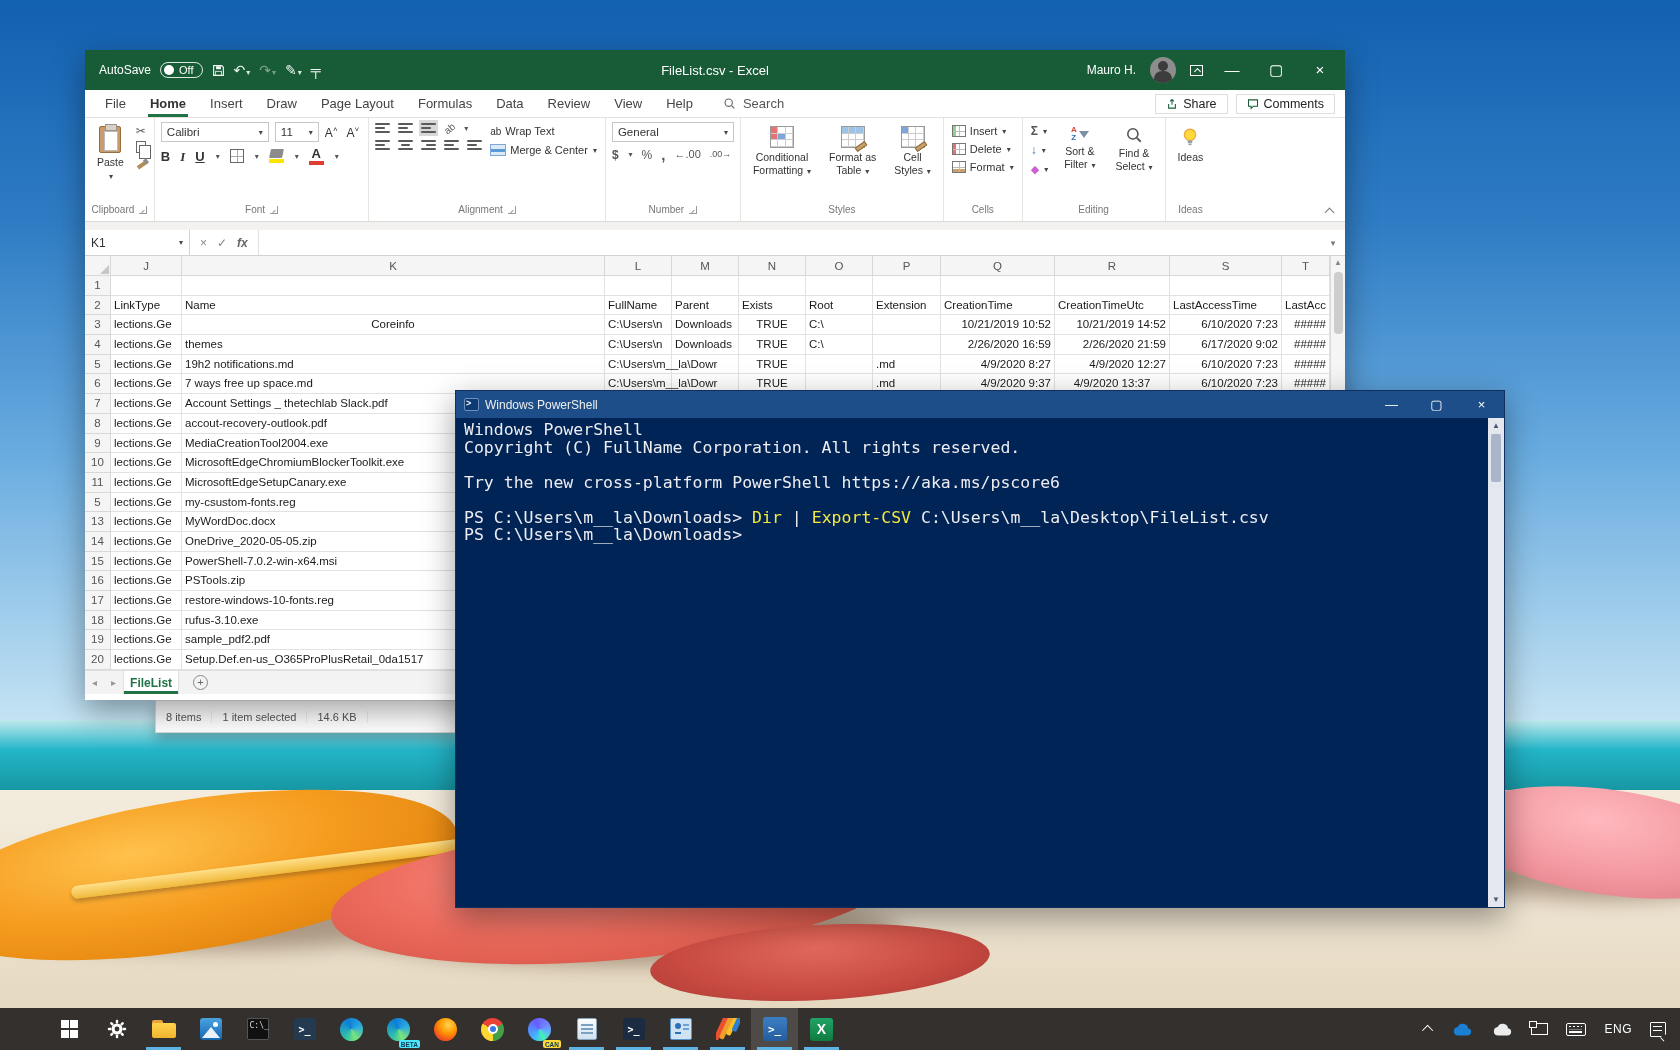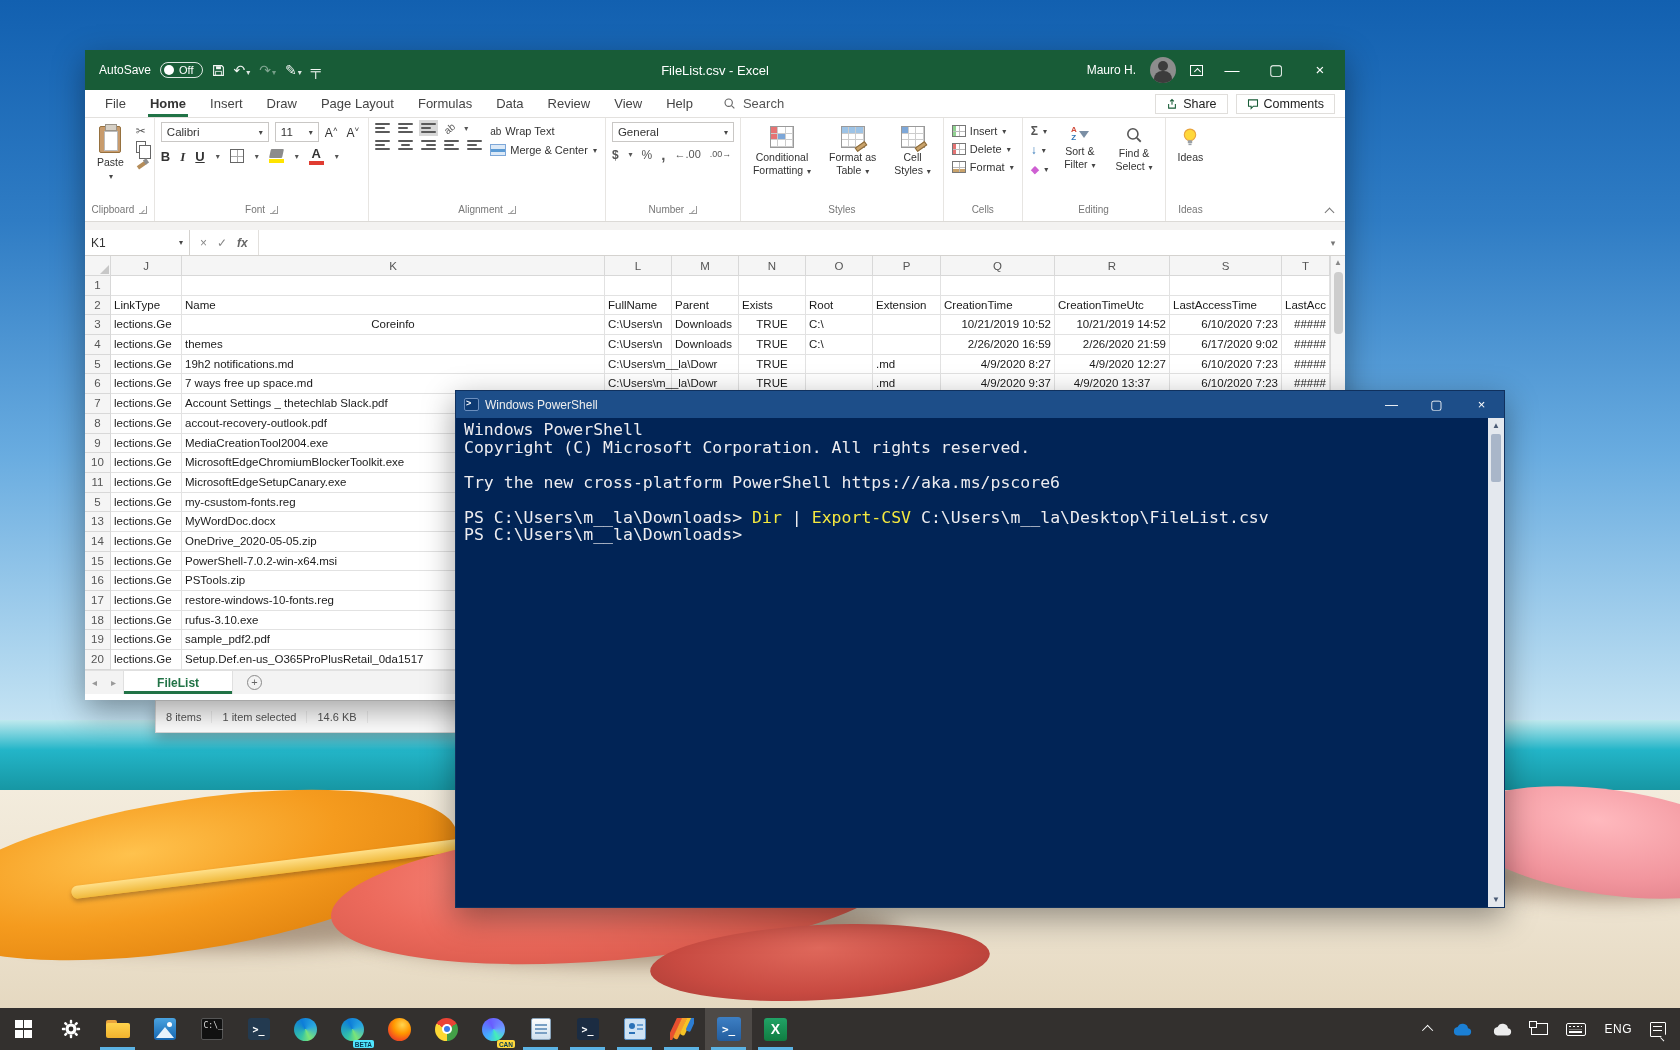--- a/index.html
+++ b/index.html
@@ -166,21 +166,21 @@
   .grhdr{background:#f5f5f5;color:#555;text-align:center;border-color:#d8d8d8 !important;overflow:hidden !important;}
   .corner{position:relative;}
   .corner::after{content:"";position:absolute;right:1px;bottom:1px;border-left:9px solid transparent;border-bottom:9px solid #c7c7c7;}
   .xl-vscroll{width:15px;background:#f5f5f5;border-left:1px solid #dadada;display:flex;flex-direction:column;align-items:center;}
   .xl-vscroll .arr{font-size:8px;color:#888;line-height:14px;}
   .xl-vscroll .thumb{width:9px;height:62px;background:#cdcdcd;border-radius:4px;margin-top:2px;}
 
   
   .xl-sheettabs{height:24px;background:#f3f3f3;border-top:1px solid #e0e0e0;display:flex;align-items:center;font-size:12px;}
   .sheetnav{color:#999;padding:0 7px;font-size:10px;}
-  .sheettab{background:#fff;color:var(--excel-accent);font-weight:bold;padding:0 33px;height:100%;
+  .sheettab{background:#fff;color:var(--excel-accent);font-weight:bold;padding:0 6px;height:100%;
             display:flex;align-items:center;border-right:1px solid #e0e0e0;border-left:1px solid #e0e0e0;position:relative;}
   .sheettab::after{content:"";position:absolute;left:0;right:0;bottom:0;height:3px;background:var(--excel-accent);}
   .addsheet{width:15px;height:15px;border:1px solid #8a8a8a;border-radius:50%;color:#666;display:flex;align-items:center;
             justify-content:center;font-size:11px;margin-left:14px;line-height:1;}
 
   
   #ps{left:455px;top:390px;width:1050px;height:518px;z-index:5;border:1px solid #10315e;background:var(--ps-bg);}
   .ps-titlebar{height:27px;background:var(--ps-titlebar);display:flex;align-items:center;color:#eee;font-size:12px;}
   .ps-ticon{width:15px;height:13px;background:#0d3a73;border:1px solid #6c8fbe;border-radius:2px;margin:0 6px 0 8px;
             position:relative;flex:none;}
@@ -192,21 +192,21 @@
   #console .cline{height:17.5px;line-height:17.5px;white-space:pre;}
   .seg-w{color:#eeedf0;} .seg-y{color:var(--console-yellow);}
   .ps-scroll{width:16px;background:#e4e8ee;display:flex;flex-direction:column;align-items:center;}
   .ps-scroll .arr{font-size:8px;color:#4a5a74;line-height:15px;}
   .ps-scroll .thumb{width:10px;height:48px;background:#a9b6c9;margin-top:1px;border-radius:2px;}
   .ps-scroll .spacer{flex:1;}
 
   
   #taskbar{position:absolute;left:0;top:1008px;width:1680px;height:42px;background:var(--taskbar-bg);z-index:10;
            display:flex;align-items:stretch;}
-  .tb-icons{display:flex;}
+  .tb-icons{display:flex;padding-left:46px;}
   .tbtn{width:47px;display:flex;align-items:center;justify-content:center;position:relative;}
   .tbtn.running::after{content:"";position:absolute;left:6px;right:6px;bottom:0;height:3px;background:var(--taskbar-accent);}
   .tbtn.active-app{background:#4e4a47;}
   .win-logo{display:grid;grid-template-columns:8px 8px;grid-template-rows:8px 8px;gap:1.5px;}
   .win-logo b{background:#fff;}
   .ico-folder{width:24px;height:18px;position:relative;}
   .ico-folder::before{content:"";position:absolute;left:0;top:0;width:11px;height:5px;background:#e8a33d;border-radius:2px 2px 0 0;}
   .ico-folder::after{content:"";position:absolute;left:0;top:3px;width:24px;height:15px;background:linear-gradient(180deg,#ffd34d,#f2b32e);border-radius:2px;}
   .ico-photos{width:22px;height:22px;background:linear-gradient(180deg,#4aa3e0,#1565b0);border-radius:3px;position:relative;overflow:hidden;}
   .ico-photos::before{content:"";position:absolute;left:2px;bottom:2px;border-left:9px solid transparent;border-right:9px solid transparent;border-bottom:11px solid #e8f2fb;}
@@ -963,21 +963,21 @@
     <span>Windows PowerShell</span>
     <div class="ps-btns">
       <span>—</span>
       <span>▢</span>
       <span>×</span>
     </div>
   </div>
   <div class="ps-body">
     <div id="console">
         <div class="cline"><span class="seg-w">Windows PowerShell</span></div>
-        <div class="cline"><span class="seg-w">Copyright (C) Microsoft Corporation. All rights reserved.</span></div>
+        <div class="cline"><span class="seg-w">Copyright (C) FullName Corporation. All rights reserved.</span></div>
         <div class="cline">&nbsp;</div>
         <div class="cline"><span class="seg-w">Try the new cross-platform PowerShell https://aka.ms/pscore6</span></div>
         <div class="cline">&nbsp;</div>
         <div class="cline"><span class="seg-w">PS C:\Users\m__la\Downloads&gt; </span><span class="seg-y">Dir</span><span class="seg-w"> | </span><span class="seg-y">Export-CSV</span><span class="seg-w"> C:\Users\m__la\Desktop\FileList.csv</span></div>
         <div class="cline"><span class="seg-w">PS C:\Users\m__la\Downloads&gt; </span></div>
       </div>
     <div class="ps-scroll">
       <span class="arr">▲</span>
       <span class="thumb"></span>
       <span class="spacer"></span>

